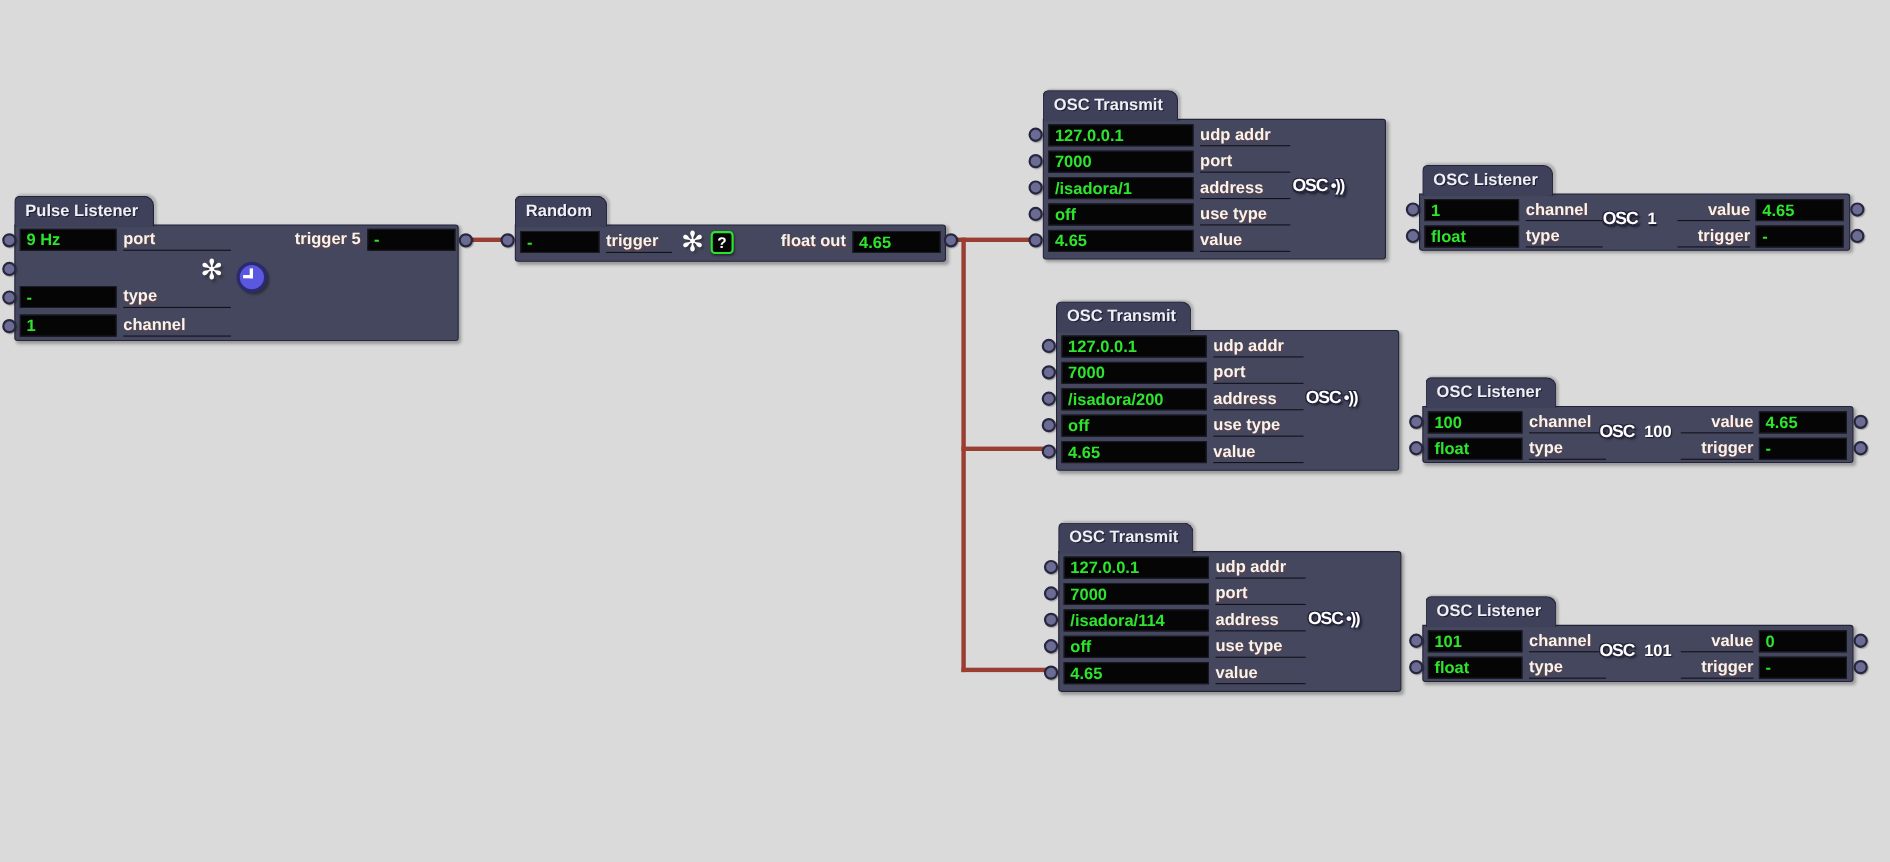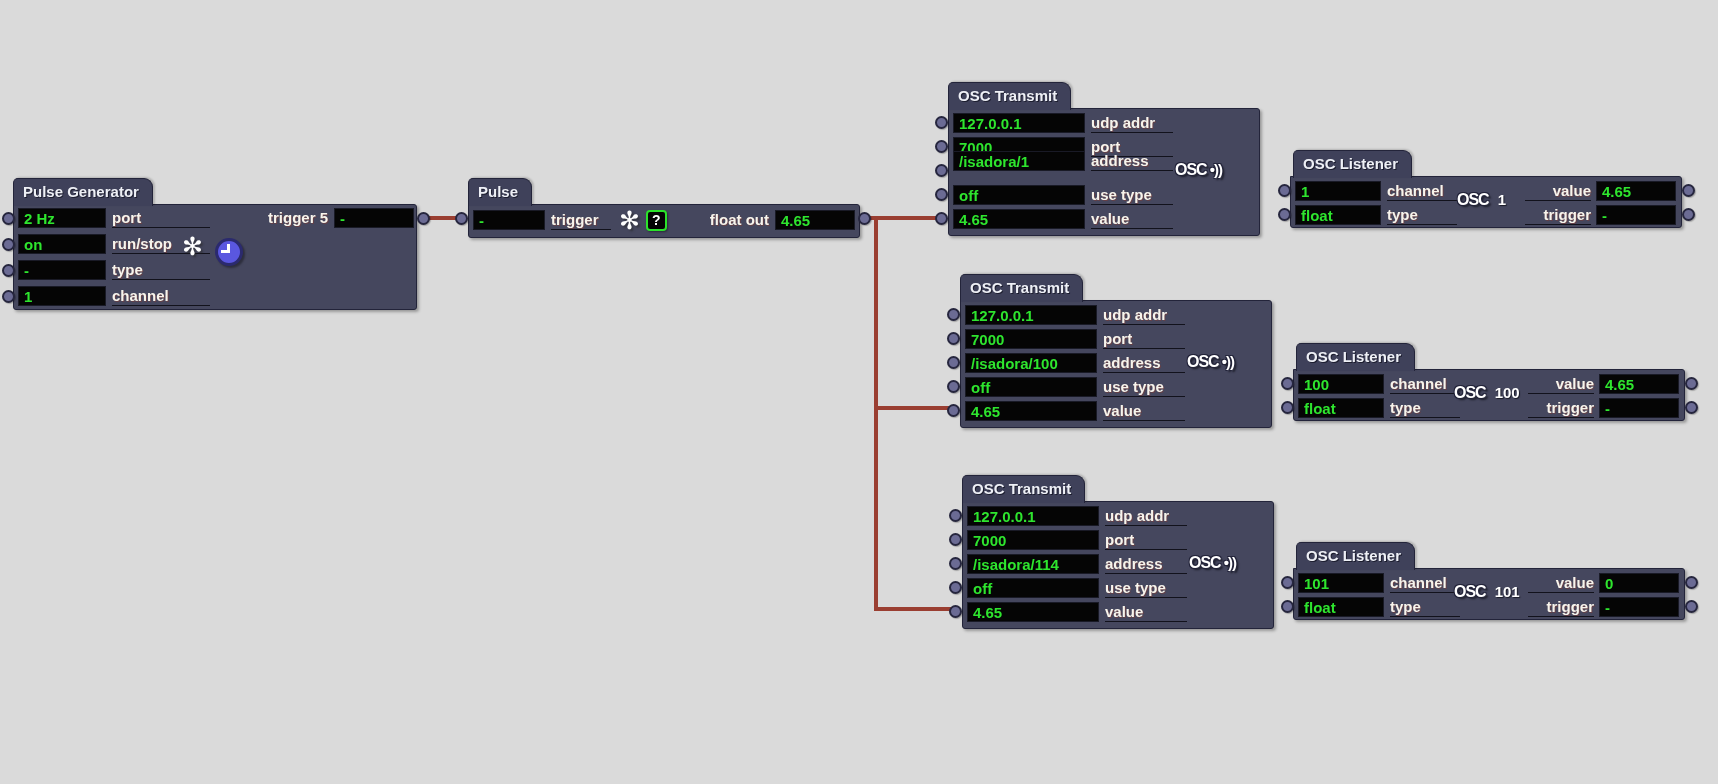--- a/index.html
+++ b/index.html
@@ -43,50 +43,46 @@
 <body>
 
 <div id="canvas">
 
   <div class="wire" style="left:423px;top:216px;width:38px;height:4px"></div>
   <div class="wire" style="left:864px;top:216px;width:79px;height:4px"></div>
   <div class="wire" style="left:874px;top:216px;width:4px;height:395px"></div>
   <div class="wire" style="left:874px;top:406px;width:79px;height:4px"></div>
   <div class="wire" style="left:874px;top:607px;width:81px;height:4px"></div>
 
-  <div class="tab" style="left:13px;top:178px">Pulse Generator</div>
+  <div class="tab" style="left:13px;top:178px">Pulse Listener</div>
   <div class="nbody" style="left:13px;top:204px;width:402px;height:104px">
     <div class="row" style="top:2px">
-      <div class="vbox" style="width:88px">2 Hz</div>
+      <div class="vbox" style="width:88px">9 Hz</div>
       <div class="lbl" style="width:98px">port</div>
       <div class="lbl rlbl" style="width:80px;margin-left:auto;border-bottom:none">trigger 5</div>
       <div class="vbox" style="width:80px;margin:0 2px 0 6px">-</div>
-    </div>
-    <div class="row" style="top:28px">
-      <div class="vbox" style="width:88px">on</div>
-      <div class="lbl" style="width:98px">run/stop</div>
     </div>
     <div class="row" style="top:54px">
       <div class="vbox" style="width:88px">-</div>
       <div class="lbl" style="width:98px">type</div>
     </div>
     <div class="row" style="top:80px">
       <div class="vbox" style="width:88px">1</div>
       <div class="lbl" style="width:98px">channel</div>
     </div>
     <div class="asterisk" style="left:168px;top:28px">✻</div>
     <div class="clock" style="left:201px;top:33px"></div>
   </div>
   <div class="port" style="left:2px;top:212px"></div>
   <div class="port" style="left:2px;top:238px"></div>
   <div class="port" style="left:2px;top:264px"></div>
   <div class="port" style="left:2px;top:290px"></div>
   <div class="port" style="left:417px;top:212px"></div>
 
-  <div class="tab" style="left:468px;top:178px">Pulse</div>
+  <div class="tab" style="left:468px;top:178px">Random</div>
   <div class="nbody" style="left:468px;top:204px;width:390px;height:32px">
     <div class="row" style="top:4px">
       <div class="vbox" style="width:72px">-</div>
       <div class="lbl" style="width:60px">trigger</div>
       <div class="asterisk" style="position:static;margin-left:8px">✻</div>
       <div class="help">?</div>
       <div class="lbl rlbl" style="width:86px;margin-left:auto;border-bottom:none">float out</div>
       <div class="vbox" style="width:80px;margin:0 4px 0 6px">4.65</div>
     </div>
   </div>
@@ -96,21 +92,21 @@
   <div class="tab" style="left:948px;top:82px">OSC Transmit</div>
   <div class="nbody" style="left:948px;top:108px;width:310px;height:126px">
     <div class="row" style="top:3px">
         <div class="vbox" style="width:132px">127.0.0.1</div>
         <div class="lbl" style="width:82px">udp addr</div>
       </div>
     <div class="row" style="top:27px">
         <div class="vbox" style="width:132px">7000</div>
         <div class="lbl" style="width:82px">port</div>
       </div>
-    <div class="row" style="top:41px">
+    <div class="row" style="top:51px">
         <div class="vbox" style="width:132px">/isadora/1</div>
         <div class="lbl" style="width:82px">address</div>
       </div>
     <div class="row" style="top:75px">
         <div class="vbox" style="width:132px">off</div>
         <div class="lbl" style="width:82px">use type</div>
       </div>
     <div class="row" style="top:99px">
         <div class="vbox" style="width:132px">4.65</div>
         <div class="lbl" style="width:82px">value</div>
@@ -127,21 +123,21 @@
   <div class="nbody" style="left:960px;top:300px;width:310px;height:126px">
     <div class="row" style="top:3px">
         <div class="vbox" style="width:132px">127.0.0.1</div>
         <div class="lbl" style="width:82px">udp addr</div>
       </div>
     <div class="row" style="top:27px">
         <div class="vbox" style="width:132px">7000</div>
         <div class="lbl" style="width:82px">port</div>
       </div>
     <div class="row" style="top:51px">
-        <div class="vbox" style="width:132px">/isadora/100</div>
+        <div class="vbox" style="width:132px">/isadora/200</div>
         <div class="lbl" style="width:82px">address</div>
       </div>
     <div class="row" style="top:75px">
         <div class="vbox" style="width:132px">off</div>
         <div class="lbl" style="width:82px">use type</div>
       </div>
     <div class="row" style="top:99px">
         <div class="vbox" style="width:132px">4.65</div>
         <div class="lbl" style="width:82px">value</div>
       </div>

